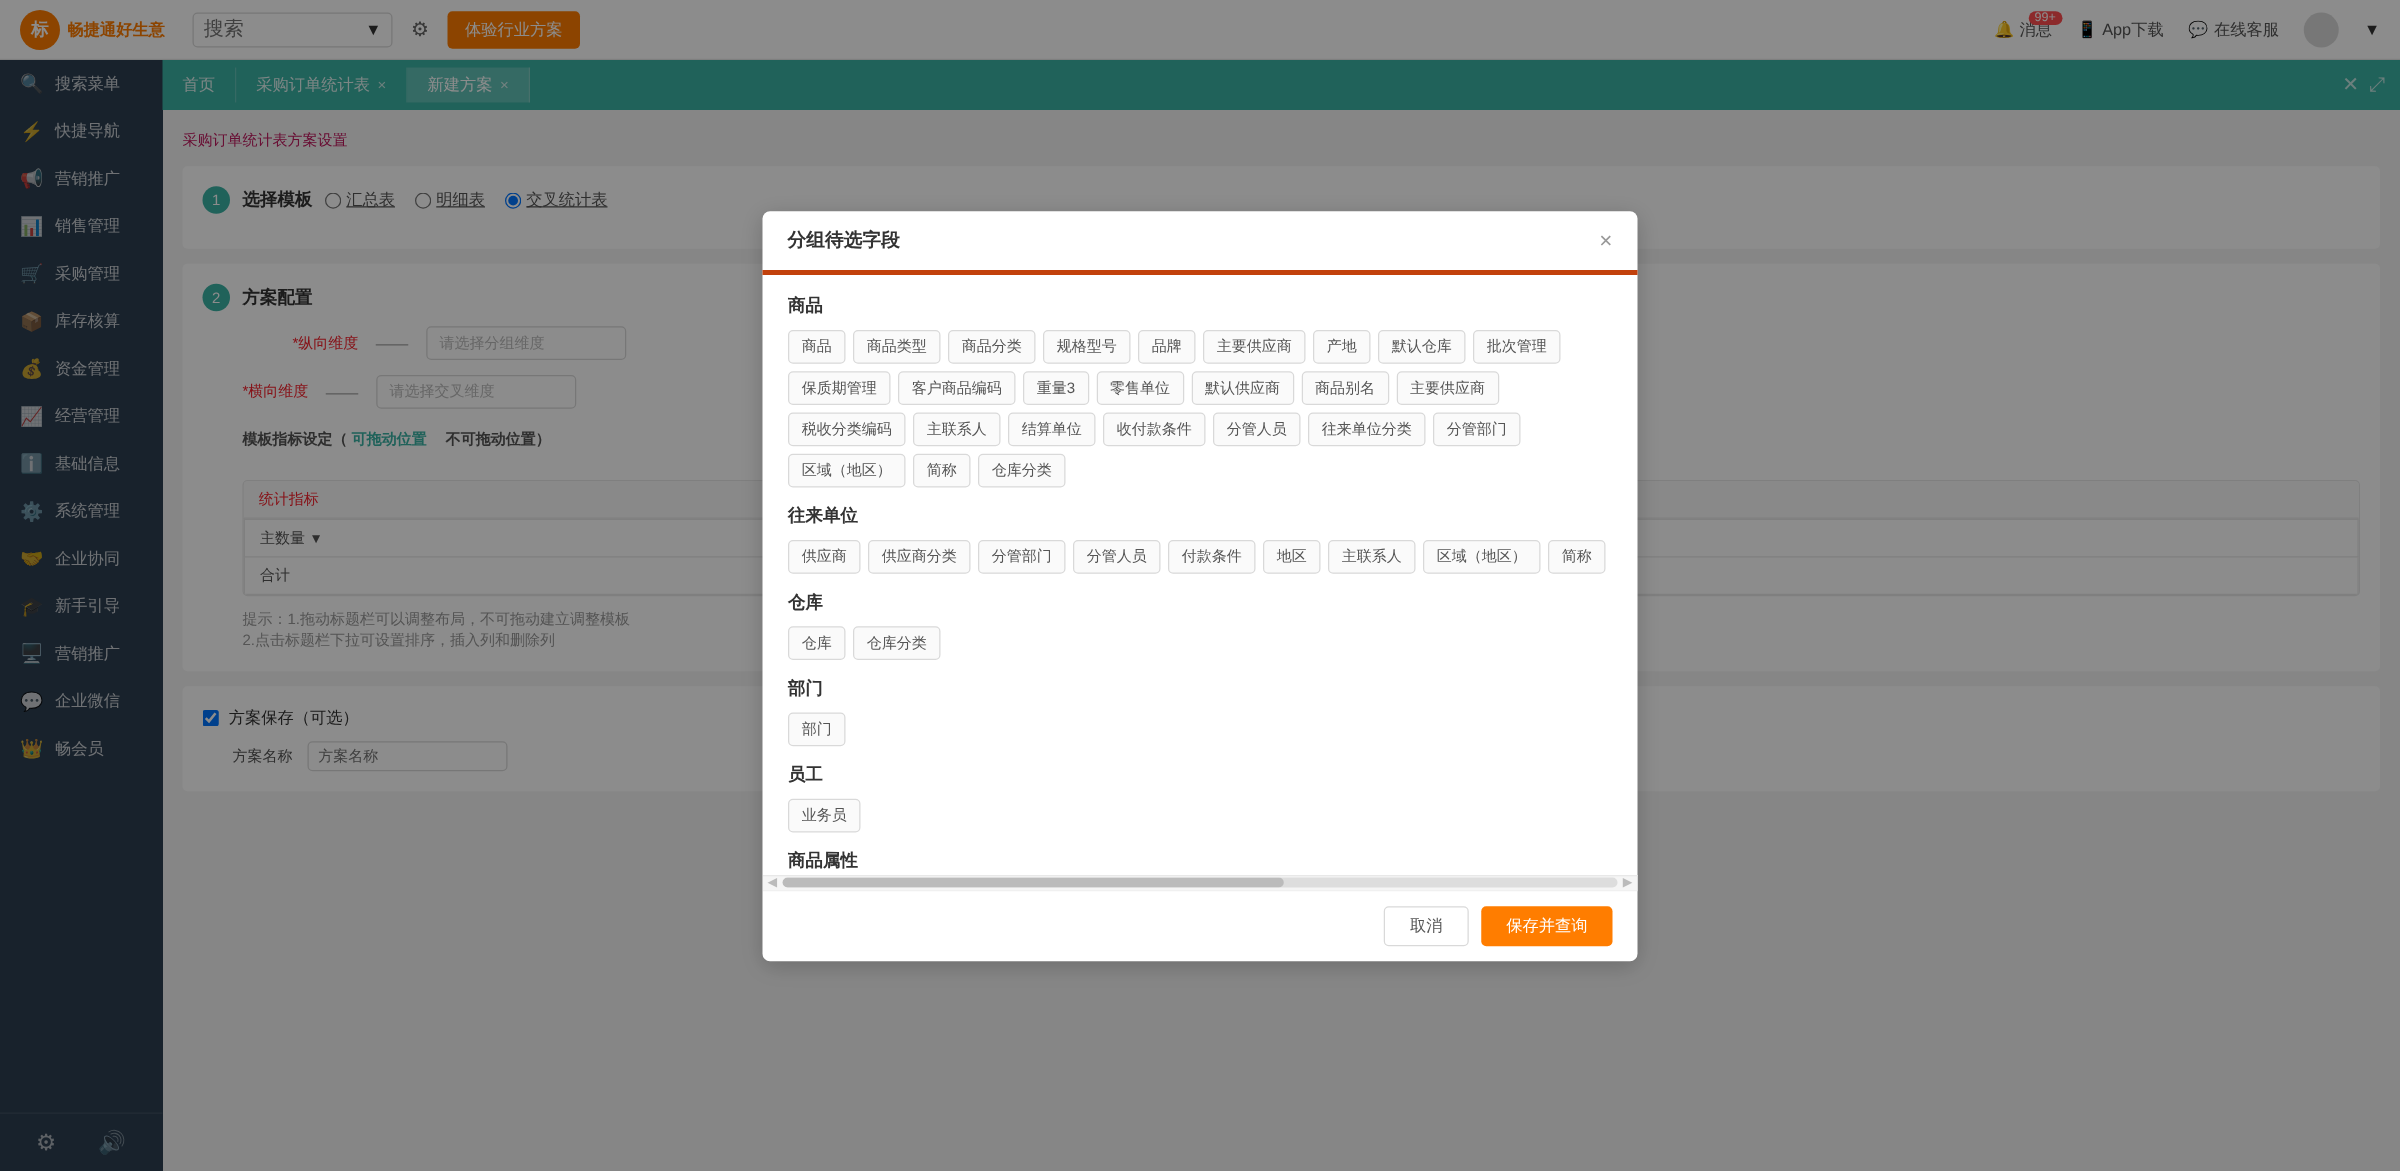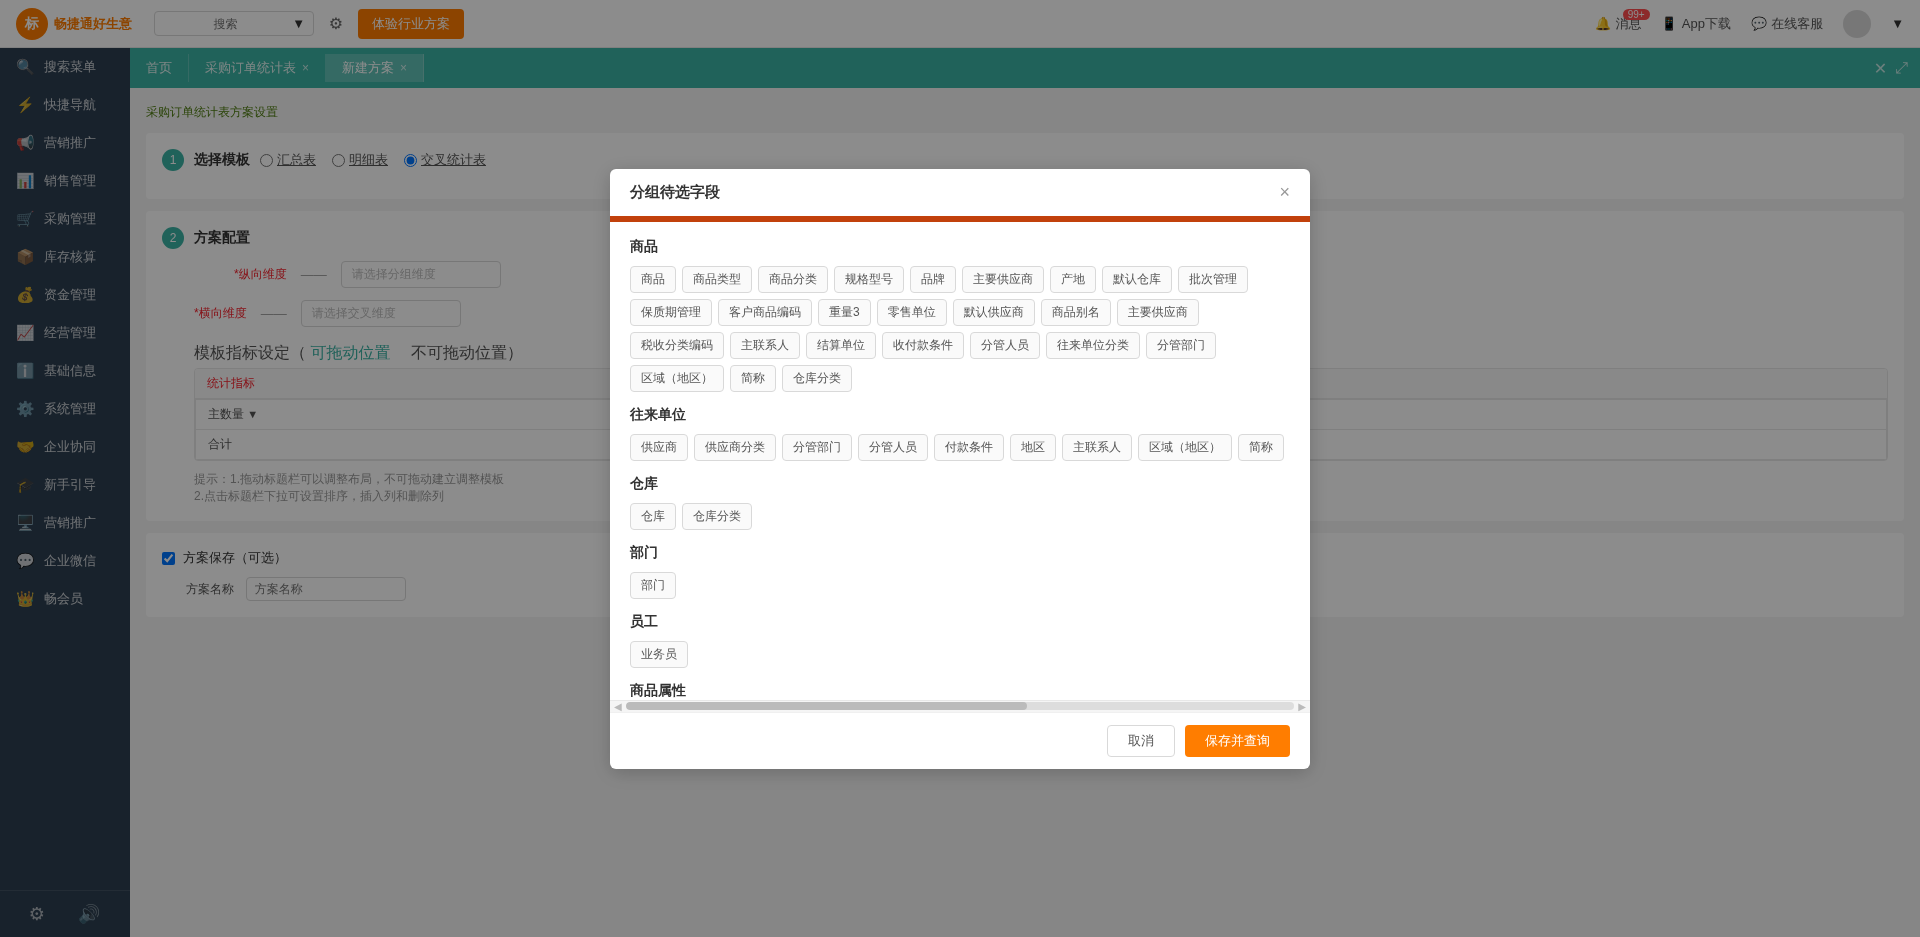--- a/index.html
+++ b/index.html
@@ -30,21 +30,21 @@
 
     .header-search {
       display: flex; align-items: center; gap: 8px; margin-left: 8px;
     }
     .search-input-area {
       border: 1px solid #d9d9d9; border-radius: 4px;
       padding: 4px 8px; display: flex; align-items: center; gap: 4px;
       background: #fff; width: 160px;
     }
     .search-input-area input {
-      border: none; outline: none; font-size: 12px; width: 100%; color: #999; text-align: center;
+      border: none; outline: none; font-size: 16px; width: 100%; color: #999;
     }
     .header-gear {
       width: 28px; height: 28px; display: flex; align-items: center; justify-content: center;
       cursor: pointer; color: #666; font-size: 16px;
     }
     .try-btn {
       background: #ff7d00; color: white; border: none; border-radius: 4px;
       padding: 6px 14px; cursor: pointer; font-size: 13px;
     }
     .header-right {
@@ -91,37 +91,37 @@
       display: flex; align-items: center; justify-content: space-around;
       padding: 12px; border-top: 1px solid rgba(255,255,255,0.1);
     }
 
     
     .main-content {
       margin-top: 88px; margin-left: 130px;
       padding: 16px; min-height: calc(100vh - 88px);
       background: #f5f5f5;
     }
-    .breadcrumb { font-size: 12px; color: #4d7c0f; margin-bottom: 12px; }
+    .breadcrumb { font-size: 12px; color: #be185d; margin-bottom: 12px; }
 
     
     .modal-overlay {
       position: fixed; top: 0; left: 0; right: 0; bottom: 0;
       background: rgba(0,0,0,0.45); z-index: 1000;
       display: flex; align-items: center; justify-content: center;
     }
     .modal {
       background: white; border-radius: 6px;
       width: 700px; max-height: 600px;
       display: flex; flex-direction: column;
       box-shadow: 0 4px 20px rgba(0,0,0,0.2);
     }
     .modal-header {
       display: flex; align-items: center; justify-content: space-between;
-      padding: 14px 20px; border-bottom: 6px solid #c2410c;
+      padding: 14px 20px; border-bottom: 4px solid #c2410c;
       flex-shrink: 0;
     }
     .modal-title { font-size: 15px; font-weight: bold; color: #333; }
     .modal-close { cursor: pointer; font-size: 18px; color: #999; line-height: 1; }
     .modal-body {
       flex: 1; overflow-y: auto; padding: 16px 20px;
     }
     .modal-body::-webkit-scrollbar { width: 6px; }
     .modal-body::-webkit-scrollbar-track { background: #f1f1f1; }
     .modal-body::-webkit-scrollbar-thumb { background: #ccc; border-radius: 3px; }
@@ -333,21 +333,21 @@
       <div style="display:flex;align-items:center;gap:10px;margin-bottom:12px;">
         <span style="color:#f5222d;font-size:12px;margin-left:40px;">*纵向维度</span>
         <span style="color:#999;margin:0 4px;">——</span>
         <div style="border:1px solid #d9d9d9;border-radius:4px;padding:4px 10px;color:#bbb;min-width:160px;font-size:12px;">请选择分组维度</div>
       </div>
       <div style="display:flex;align-items:center;gap:10px;margin-bottom:16px;">
         <span style="color:#f5222d;font-size:12px;">*横向维度</span>
         <span style="color:#999;margin:0 4px;">——</span>
         <div style="border:1px solid #d9d9d9;border-radius:4px;padding:4px 10px;color:#bbb;min-width:160px;font-size:12px;">请选择交叉维度</div>
       </div>
-      <div style="font-size:16px;color:#555;margin-bottom:4px;">
+      <div style="font-size:12px;color:#555;margin-bottom:24px;font-weight:bold;">
         <span>模板指标设定（</span>
         <span style="color:#3bb2a4;">可拖动位置</span>
         <span>　不可拖动位置）</span>
       </div>
       <div style="border:1px solid #e8e8e8;border-radius:4px;overflow:hidden;">
         <div style="background:#fafafa;border-bottom:1px solid #e8e8e8;padding:6px 12px;font-size:12px;color:#f5222d;">统计指标</div>
         <table style="width:100%;border-collapse:collapse;font-size:12px;">
           <tbody>
               <tr>
             <td style="border:1px solid #e8e8e8;padding:6px 12px;color:#555;min-width:80px;">

